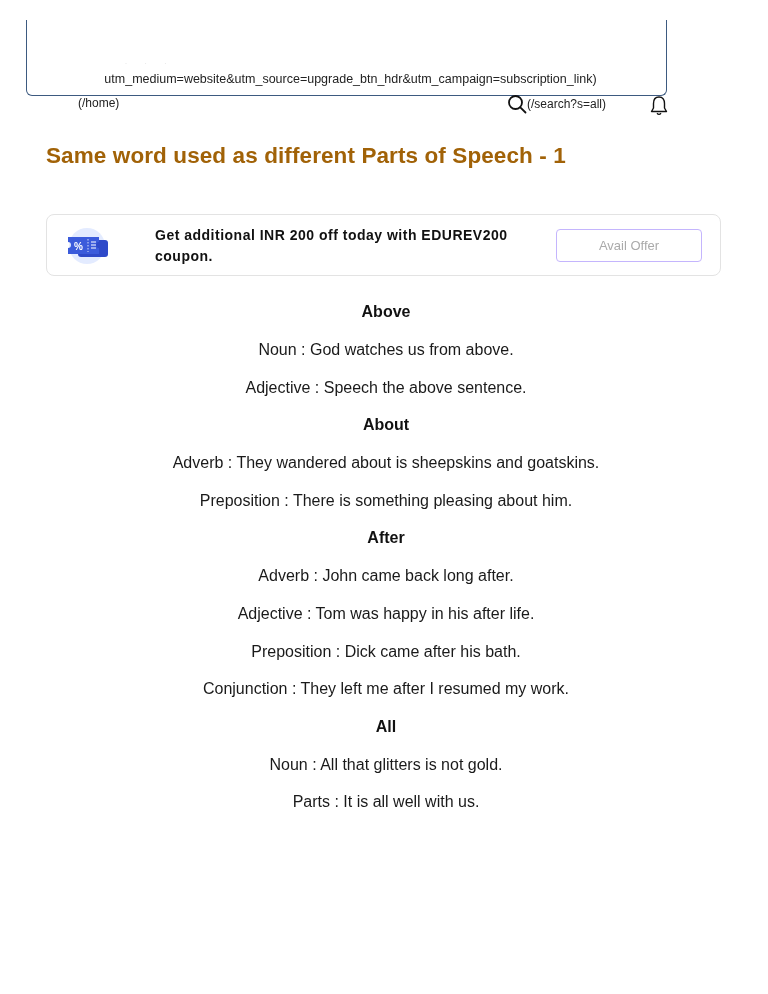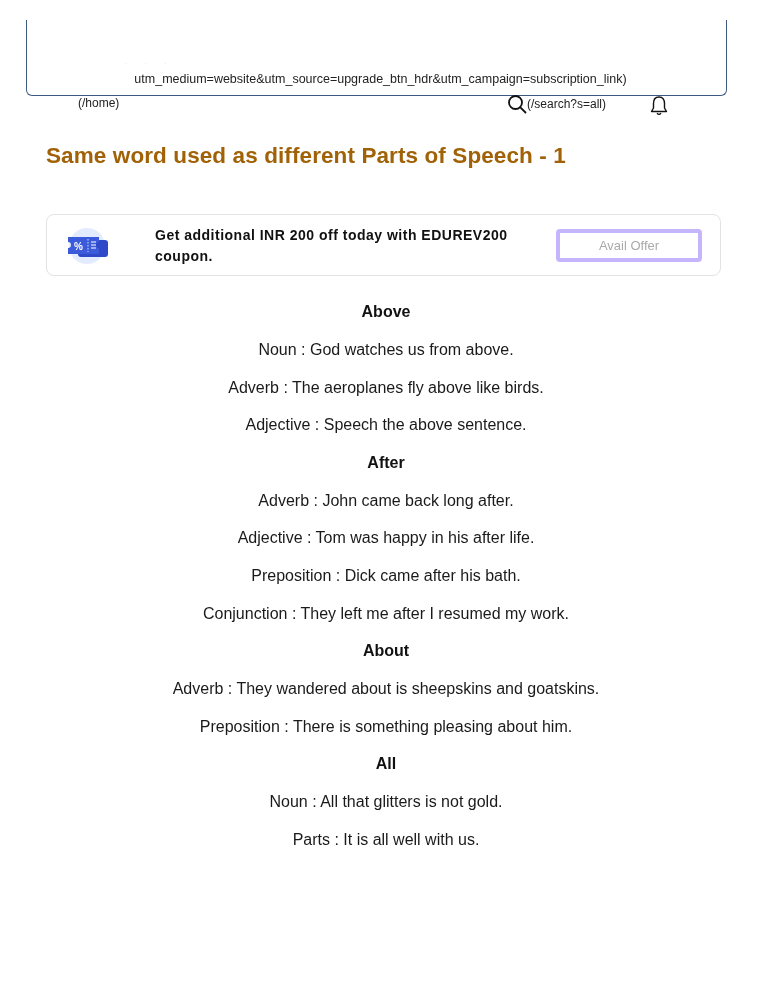--- a/index.html
+++ b/index.html
@@ -11,21 +11,21 @@
       font-family: "Liberation Sans", "DejaVu Sans", sans-serif;
       color: #111111;
     }
     .page { position: relative; width: 768px; height: 994px; }
 
     
     .upgrade-box {
       position: absolute;
       left: 26px;
       top: 20px;
-      width: 701px;
+      width: 641px;
       height: 76px;
       border: 1px solid #3d5a80;
       border-top: none;
       border-radius: 0 0 6px 6px;
     }
     .upgrade-dots {
       position: absolute;
       left: 98px;
       top: 40px;
       font-size: 6px;
@@ -111,21 +111,21 @@
       letter-spacing: 0.5px;
       color: #111;
       margin-left: 32px;
     }
     .offer-button {
       position: absolute;
       left: 509px;
       top: 14px;
       width: 146px;
       height: 33px;
-      border: 4px solid #c4b5fd;
+      border: 1px solid #c4b5fd;
       border-radius: 4px;
       background: #fff;
       color: #aaaaaa;
       font-size: 13px;
       font-family: "Liberation Sans", "DejaVu Sans", sans-serif;
       cursor: pointer;
     }
 
     
     .content {
@@ -190,35 +190,34 @@
       <line x1="26" y1="21" x2="31" y2="21" stroke="#ffffff" stroke-width="1"></line>
     </svg>
     <div class="offer-text">Get additional INR 200 off today with EDUREV200 coupon.</div>
     <button class="offer-button">Avail Offer</button>
   </div>
 
   <div class="content">
     <div>
       <div class="section-heading">Above</div>
       <div class="example">Noun : God watches us from above.</div>
-      <div class="example">Adverb : The aeroplanes fly above like birds.</div>
       <div class="example">Adjective : Speech the above sentence.</div>
+    </div>
+    <div>
+      <div class="section-heading">About</div>
+      <div class="example">Adverb : They wandered about is sheepskins and goatskins.</div>
+      <div class="example">Preposition : There is something pleasing about him.</div>
     </div>
     <div>
       <div class="section-heading">After</div>
       <div class="example">Adverb : John came back long after.</div>
       <div class="example">Adjective : Tom was happy in his after life.</div>
       <div class="example">Preposition : Dick came after his bath.</div>
       <div class="example">Conjunction : They left me after I resumed my work.</div>
     </div>
     <div>
-      <div class="section-heading">About</div>
-      <div class="example">Adverb : They wandered about is sheepskins and goatskins.</div>
-      <div class="example">Preposition : There is something pleasing about him.</div>
-    </div>
-    <div>
       <div class="section-heading">All</div>
       <div class="example">Noun : All that glitters is not gold.</div>
       <div class="example">Parts : It is all well with us.</div>
     </div>
   </div>
 
 </div>
 
 </body></html>

